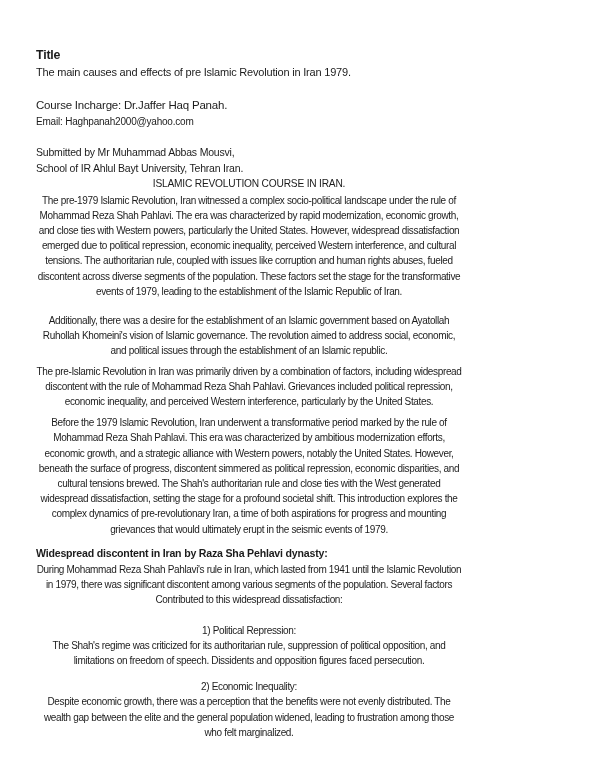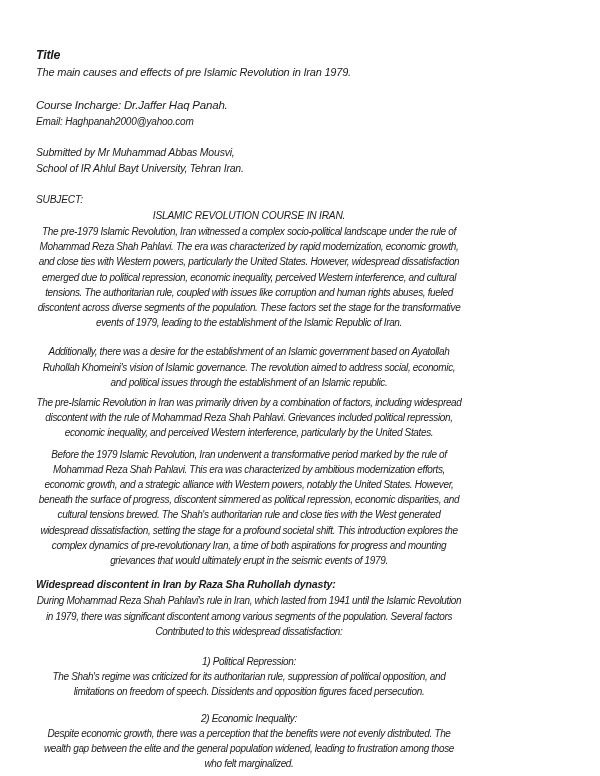--- a/index.html
+++ b/index.html
@@ -7,21 +7,20 @@
     padding: 0;
     background: #ffffff;
   }
   .page {
     width: 496px;
     height: 776px;
     background: var(--page-bg, #ffffff);
     box-sizing: border-box;
     padding: 47px 34px 0 36px;
     overflow: hidden;
-    font-style: italic;
   }
   .page p {
     margin: 0;
     color: var(--text-color, #1c1c1c);
     font-family: "Liberation Sans", sans-serif;
     letter-spacing: -0.2px;
   }
   .title-label {
     font-size: 12.4px;
     font-weight: bold;
@@ -92,29 +91,28 @@
 <div class="page">
   <p class="title-label">Title</p>
   <p class="doc-title">The main causes and effects of pre Islamic Revolution in Iran 1979.</p>
 
   <p class="course">Course Incharge: Dr.Jaffer Haq Panah.</p>
   <p class="email">Email: Haghpanah2000@yahoo.com</p>
 
   <p class="submitted">Submitted by Mr Muhammad Abbas Mousvi,</p>
   <p class="school">School of IR Ahlul Bayt University, Tehran Iran.</p>
 
-  <p class="subject-label">SUBJECT:</p>
   <p class="subject">ISLAMIC REVOLUTION COURSE IN IRAN.</p>
 
   <p class="body-text p1">The pre-1979 Islamic Revolution, Iran witnessed a complex socio-political landscape under the rule of Mohammad Reza Shah Pahlavi. The era was characterized by rapid modernization, economic growth, and close ties with Western powers, particularly the United States. However, widespread dissatisfaction emerged due to political repression, economic inequality, perceived Western interference, and cultural tensions. The authoritarian rule, coupled with issues like corruption and human rights abuses, fueled discontent across diverse segments of the population. These factors set the stage for the transformative events of 1979, leading to the establishment of the Islamic Republic of Iran.</p>
   <p class="body-text p3">Additionally, there was a desire for the establishment of an Islamic government based on Ayatollah Ruhollah Khomeini's vision of Islamic governance. The revolution aimed to address social, economic, and political issues through the establishment of an Islamic republic.</p>
   <p class="body-text p2">The pre-Islamic Revolution in Iran was primarily driven by a combination of factors, including widespread discontent with the rule of Mohammad Reza Shah Pahlavi. Grievances included political repression, economic inequality, and perceived Western interference, particularly by the United States.</p>
   <p class="body-text p4">Before the 1979 Islamic Revolution, Iran underwent a transformative period marked by the rule of Mohammad Reza Shah Pahlavi. This era was characterized by ambitious modernization efforts, economic growth, and a strategic alliance with Western powers, notably the United States. However, beneath the surface of progress, discontent simmered as political repression, economic disparities, and cultural tensions brewed. The Shah's authoritarian rule and close ties with the West generated widespread dissatisfaction, setting the stage for a profound societal shift. This introduction explores the complex dynamics of pre-revolutionary Iran, a time of both aspirations for progress and mounting grievances that would ultimately erupt in the seismic events of 1979.</p>
 
-  <p class="section-heading">Widespread discontent in Iran by Raza Sha Ruhollah dynasty:</p>
+  <p class="section-heading">Widespread discontent in Iran by Raza Sha Pehlavi dynasty:</p>
   <p class="body-text section-intro">During Mohammad Reza Shah Pahlavi's rule in Iran, which lasted from 1941 until the Islamic Revolution in 1979, there was significant discontent among various segments of the population. Several factors Contributed to this widespread dissatisfaction:</p>
 
   <p class="body-text f1h">1) Political Repression:</p>
   <p class="body-text">The Shah's regime was criticized for its authoritarian rule, suppression of political opposition, and limitations on freedom of speech. Dissidents and opposition figures faced persecution.</p>
 
   <p class="body-text f2h">2) Economic Inequality:</p>
   <p class="body-text">Despite economic growth, there was a perception that the benefits were not evenly distributed. The wealth gap between the elite and the general population widened, leading to frustration among those who felt marginalized.</p>
 </div>
 
 </body></html>

